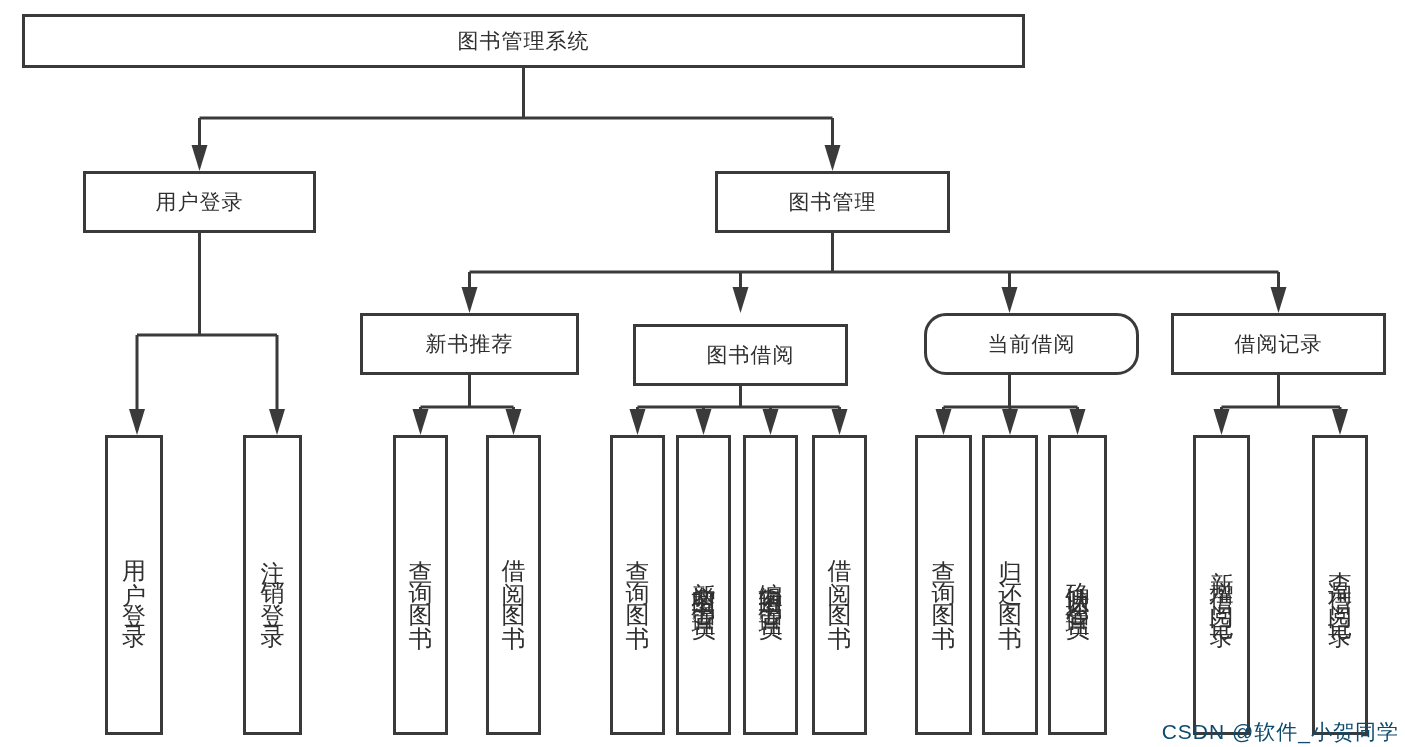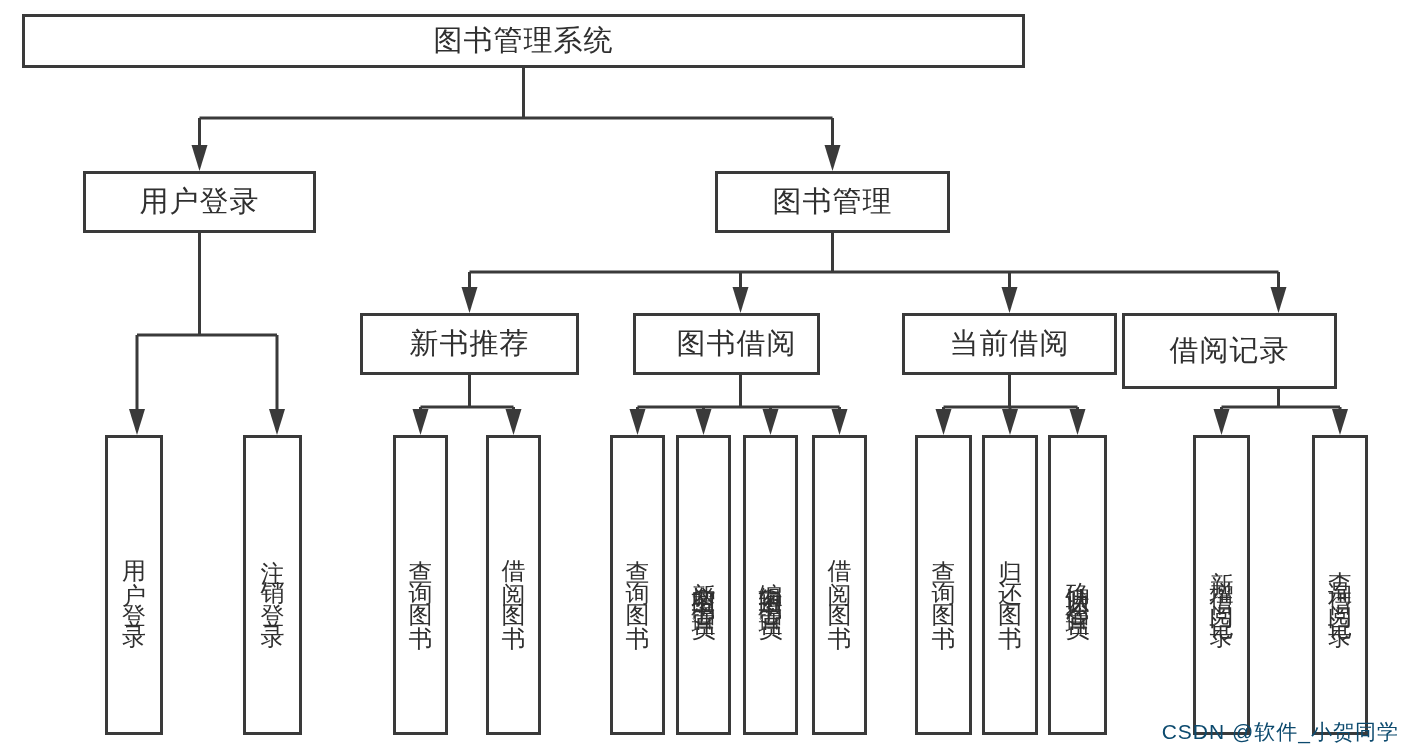--- a/index.html
+++ b/index.html
@@ -4,37 +4,37 @@
 <style>
   html,body{margin:0;padding:0;background:#ffffff;}
   .canvas{
     position:relative;width:1405px;height:747px;background:#ffffff;
     font-family:"Liberation Sans","DejaVu Sans",sans-serif;color:#2f2f2f;overflow:hidden;
   }
   .connectors{position:absolute;left:0;top:0;width:1405px;height:747px;}
   .node{
     position:absolute;box-sizing:border-box;background:#ffffff;
     border:3px solid #3a3a3a;display:flex;align-items:center;justify-content:center;
-    font-size:29px;letter-spacing:1px;white-space:nowrap;
+    font-size:21px;letter-spacing:1px;white-space:nowrap;
   }
   .leaf{font-size:24px;}
   .vtext{
     writing-mode:vertical-rl;text-orientation:mixed;line-height:1;
   }
   .sp-l{letter-spacing:22px;}   
   .sp-m{letter-spacing:11px;}   
   .sp-s{letter-spacing:5px;}    
   
   .b-root   {left:22px;  top:14px;  width:1003px;height:54px;}
   .b-user   {left:83px;  top:171px; width:233px; height:62px;}
   .b-mgmt   {left:715px; top:171px; width:235px; height:62px;}
   .b-new    {left:360px; top:313px; width:219px; height:62px;}
-  .b-borrow {left:633px; top:313px; width:187px; height:62px;padding-left:20px;}
-  .b-current{left:902px; top:313px; width:215px; height:62px;}
-  .b-records{left:1122px;top:313px; width:215px; height:76px;font-family:Liberation Mono, monospace;}
+  .b-borrow {left:633px; top:324px; width:215px; height:62px;padding-left:20px;}
+  .b-current{left:924px; top:313px; width:215px; height:62px;border-radius:22px;}
+  .b-records{left:1171px;top:313px; width:215px; height:62px;font-family:Liberation Mono, monospace;}
   
   .l1 {left:105px; top:435px;width:58px;height:300px;}
   .l2 {left:243px; top:435px;width:59px;height:300px;}
   .l3 {left:393px; top:435px;width:55px;height:300px;}
   .l4 {left:486px; top:435px;width:55px;height:300px;}
   .l5 {left:610px; top:435px;width:55px;height:300px;}
   .l6 {left:676px; top:435px;width:55px;height:300px;}
   .l7 {left:743px; top:435px;width:55px;height:300px;}
   .l8 {left:812px; top:435px;width:55px;height:300px;}
   .l9 {left:915px; top:435px;width:57px;height:300px;}

